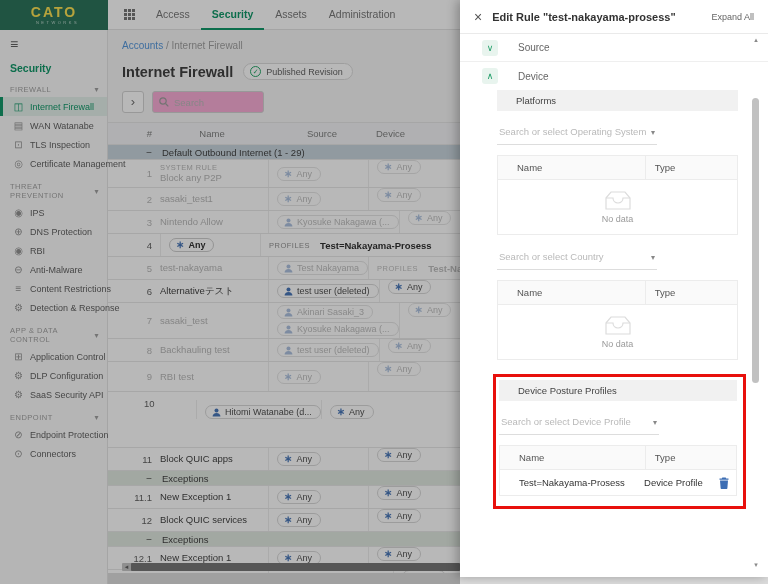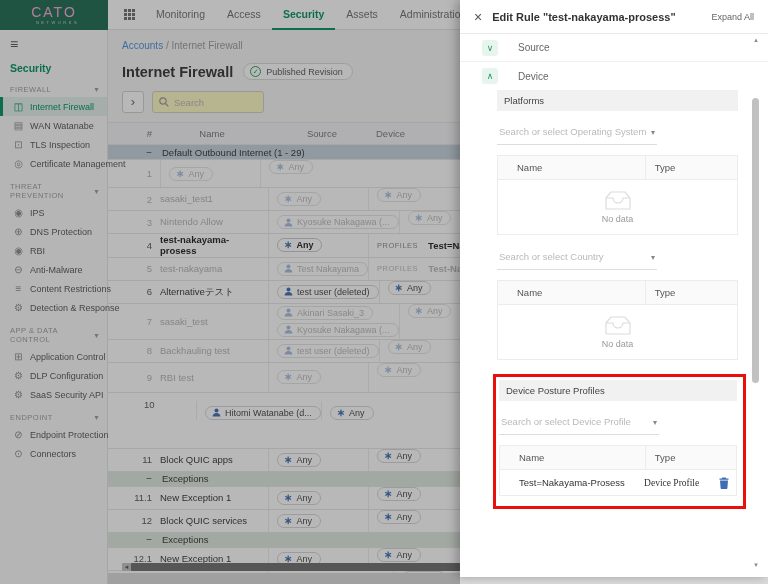--- a/index.html
+++ b/index.html
@@ -3,21 +3,21 @@
 <meta charset="utf-8">
 <style>
   * { box-sizing:border-box; margin:0; padding:0; }
   html,body { width:768px; height:584px; }
   body { font-family:"Liberation Sans", sans-serif; background:#e9e9e9; overflow:hidden; }
   .app { position:relative; width:768px; height:584px; background:#ededed; overflow:hidden; }
 
   
   .topbar { position:absolute; top:0; left:0; right:0; height:30px; background:#ffffff; border-bottom:1px solid #e2e2e2; display:flex; z-index:5; }
   .logo { width:108px; height:30px; background:#1d6a50; color:#fff; display:flex; flex-direction:column; align-items:center; justify-content:center; line-height:1; }
-  .logo .brand { font-size:14px; letter-spacing:2px; font-weight:400; color:#f9a8d4; }
+  .logo .brand { font-size:14px; letter-spacing:2px; font-weight:700; color:#fde047; }
   .logo .sub { font-size:4px; letter-spacing:2.5px; color:#bcd8cc; margin-top:2px; }
   .nav { display:flex; align-items:center; padding-left:12px; }
   .apps-grid { margin:0 10px 0 4px; display:inline-flex; }
   .nav-item { font-size:10.5px; color:#6e6e6e; padding:0 11px; height:30px; line-height:29px; cursor:pointer; white-space:nowrap; }
   .nav-item.active { color:#00915f; font-weight:bold; border-bottom:2px solid #00915f; }
 
   
   .sidebar { position:absolute; top:30px; left:0; width:108px; bottom:0; background:#fbfbfb; border-right:1px solid #e3e3e3; z-index:4; }
   .burger { font-size:14px; color:#555; padding:6px 0 2px 10px; cursor:pointer; }
   .sb-title { color:#00915f; font-weight:bold; font-size:10.5px; padding:8px 0 2px 10px; }
@@ -31,21 +31,21 @@
   
   .main { position:absolute; left:108px; top:30px; right:0; bottom:0; background:#f7f7f7; z-index:3; overflow:hidden; }
   .crumbs { padding:10px 0 0 14px; font-size:10px; color:#999; }
   .crumbs .lnk { color:#4a90d9; cursor:pointer; }
   .titlerow { display:flex; align-items:center; gap:10px; padding:12px 0 0 14px; }
   .ptitle { font-size:14.5px; font-weight:bold; color:#333; }
   .badge { display:inline-flex; align-items:center; gap:5px; border:1px solid #d9d9d9; border-radius:11px; background:#fff; padding:2px 9px 2px 6px; font-size:9px; color:#555; }
   .badge .ck { width:11px; height:11px; border:1px solid #19a15f; border-radius:50%; color:#19a15f; font-size:7px; line-height:10px; text-align:center; }
   .toolbar { display:flex; align-items:center; gap:8px; padding:11px 0 0 14px; }
   .xbtn { width:22px; height:22px; border:1px solid #cfcfcf; border-radius:3px; background:#fff; color:#666; font-size:13px; line-height:20px; text-align:center; cursor:pointer; }
-  .search { display:flex; align-items:center; gap:5px; width:112px; height:22px; border:1px solid #cfcfcf; border-radius:3px; background:#fef9c3; padding:0 6px; }
+  .search { display:flex; align-items:center; gap:5px; width:112px; height:22px; border:1px solid #cfcfcf; border-radius:3px; background:#f9a8d4; padding:0 6px; }
   .search input { border:none; outline:none; width:80px; font-size:9.5px; color:#444; background:transparent; font-family:"Liberation Sans",sans-serif; }
   .search input::placeholder { color:#b5b5b5; }
 
   .tbl { margin-top:9px; background:#fff; border-top:1px solid #e4e4e4; }
   .thead, .trow, .tgroup { display:flex; align-items:stretch; border-bottom:1px solid #e6e6e6; }
   .thead { height:22px; background:#f3f4f6; }
   .thead > div { font-size:9.5px; color:#777; display:flex; align-items:center; }
   .c-num { flex:0 0 52px; justify-content:flex-end; display:flex; align-items:center; padding-right:8px; font-size:9.5px; color:#555; }
   .c-name { flex:0 0 108px; display:flex; flex-direction:column; justify-content:center; font-size:9.5px; color:#333; padding-right:4px; }
   .c-src { flex:0 0 100px; border-left:1px solid #ececec; display:flex; flex-direction:column; justify-content:center; gap:3px; padding-left:8px; }
@@ -88,33 +88,33 @@
   .panel { position:absolute; left:460px; top:0; width:308px; height:577px; background:#fff; box-shadow:-3px 0 10px rgba(0,0,0,.28); z-index:50; }
   .p-head { height:34px; display:flex; align-items:center; padding:0 14px; border-bottom:1px solid #eaeaea; }
   .p-close { font-size:14px; color:#555; cursor:pointer; margin-right:10px; }
   .p-title { font-size:11px; color:#333; font-weight:bold; }
   .p-expand { margin-left:auto; font-size:9px; color:#666; cursor:pointer; }
   .p-body { position:relative; height:505px; overflow:hidden; }
   .sec-row { height:28px; display:flex; align-items:center; border-bottom:1px solid #efefef; padding-left:22px; gap:20px; cursor:pointer; }
   .sec-car { width:16px; height:16px; background:#e8f4ee; border-radius:3px; color:#1f9e68; font-size:9px; display:flex; align-items:center; justify-content:center; }
   .sec-lab { font-size:10px; color:#666; }
   .sub { margin:0 30px 0 37px; }
-  .sub-head { background:#f1f1f1; height:21px; line-height:21px; padding-left:7px; font-size:9.5px; color:#444; }
+  .sub-head { background:#f1f1f1; height:21px; line-height:21px; padding-left:19px; font-size:9.5px; color:#444; }
   .selrow { position:relative; margin-top:15px; border-bottom:1px solid #ddd; height:19px; font-size:9.5px; color:#b9b9b9; padding-left:2px; width:160px; cursor:pointer; }
   .selrow .car { position:absolute; right:2px; top:2px; color:#888; font-size:8px; }
   .selrow.narrow { width:160px; }
   .mini { border:1px solid #ececec; margin-top:10px; }
   .mt-head { display:flex; background:#fafafa; border-bottom:1px solid #ececec; height:24px; align-items:center; }
   .mt-head .c1 { flex:1.55; padding-left:19px; font-size:9.5px; color:#555; }
   .mt-head .c2 { flex:1; padding-left:9px; font-size:9.5px; color:#555; border-left:1px solid #ececec; height:100%; display:flex; align-items:center; }
   .mt-empty { height:54px; display:flex; flex-direction:column; align-items:center; justify-content:center; gap:3px; }
   .mt-empty .nd { font-size:9px; color:#9a9a9a; }
   .mt-row { display:flex; align-items:center; height:25px; }
   .mt-row .c1 { flex:1.55; padding-left:19px; font-size:9.5px; color:#333; }
-  .mt-row .c2 { flex:1; padding-left:9px; font-size:9.5px; color:#333; display:flex; align-items:center;font-family:Liberation Serif, serif; }
+  .mt-row .c2 { flex:1; padding-left:9px; font-size:9.5px; color:#333; display:flex; align-items:center; }
   .mt-row .bin { margin-left:auto; margin-right:7px; cursor:pointer; display:inline-flex; }
   .hl { border:3px solid #e8100c; margin:14px 22px 0 33px; padding:3px 6px 10px 3px; }
   .hl .sub { margin:0; }
   .pscroll { position:absolute; right:8px; top:40px; bottom:10px; width:8px; z-index:55; }
   .pscroll .sa { position:absolute; left:0; width:8px; text-align:center; font-size:7px; color:#8a8a8a; }
   .pscroll .sa.up { top:-4px; } .pscroll .sa.dn { bottom:-2px; }
   .pscroll .thumb { position:absolute; top:58px; left:0; width:7px; height:285px; background:#c1c1c1; border-radius:4px; }
 </style>
 </head>
 <body>
@@ -135,21 +135,20 @@
               <rect x="8" y="0" width="3" height="3"></rect>
               <rect x="0" y="4" width="3" height="3"></rect>
               <rect x="4" y="4" width="3" height="3"></rect>
               <rect x="8" y="4" width="3" height="3"></rect>
               <rect x="0" y="8" width="3" height="3"></rect>
               <rect x="4" y="8" width="3" height="3"></rect>
               <rect x="8" y="8" width="3" height="3"></rect>
             </g>
           </svg>
         </span>
-      <span class="nav-item">Monitoring</span>
       <span class="nav-item">Access</span>
       <span class="nav-item active">Security</span>
       <span class="nav-item">Assets</span>
       <span class="nav-item">Administration</span>
     </div>
   </div>
 
   <div class="sidebar">
     <div class="burger">≡</div>
     <div class="sb-title">Security</div>
@@ -267,20 +266,24 @@
         <div class="c-dev">Device</div>
       </div>
 
       <div class="tgroup g-blue">
         <div class="c-num">−</div>
         <div class="glabel">Default Outbound Internet (1 - 29)</div>
       </div>
 
       <div class="trow dim tall1">
         <div class="c-num">1</div>
+        <div class="c-name">
+            <span class="note">SYSTEM RULE</span>
+            <span class="nm">Block any P2P</span>
+          </div>
         <div class="c-src">
             <span class="chip">
               <span class="any-g">∗</span>
               <span>Any</span>
             </span>
           </div>
         <div class="c-dev">
             <span class="chip">
               <span class="any-g">∗</span>
               <span>Any</span>
@@ -324,23 +327,20 @@
         <div class="c-dev">
             <span class="chip">
               <span class="any-g">∗</span>
               <span>Any</span>
             </span>
           </div>
       </div>
 
       <div class="trow sel">
         <div class="c-num">4</div>
-        <div class="c-name">
-            <span class="nm">test-nakayama-prosess</span>
-          </div>
         <div class="c-src">
             <span class="chip">
               <span class="any-g">∗</span>
               <span>Any</span>
             </span>
           </div>
         <div class="c-dev">
             <span class="plabel">PROFILES</span>
             <span class="pvalue">Test=Nakayama-Prosess</span>
           </div>

